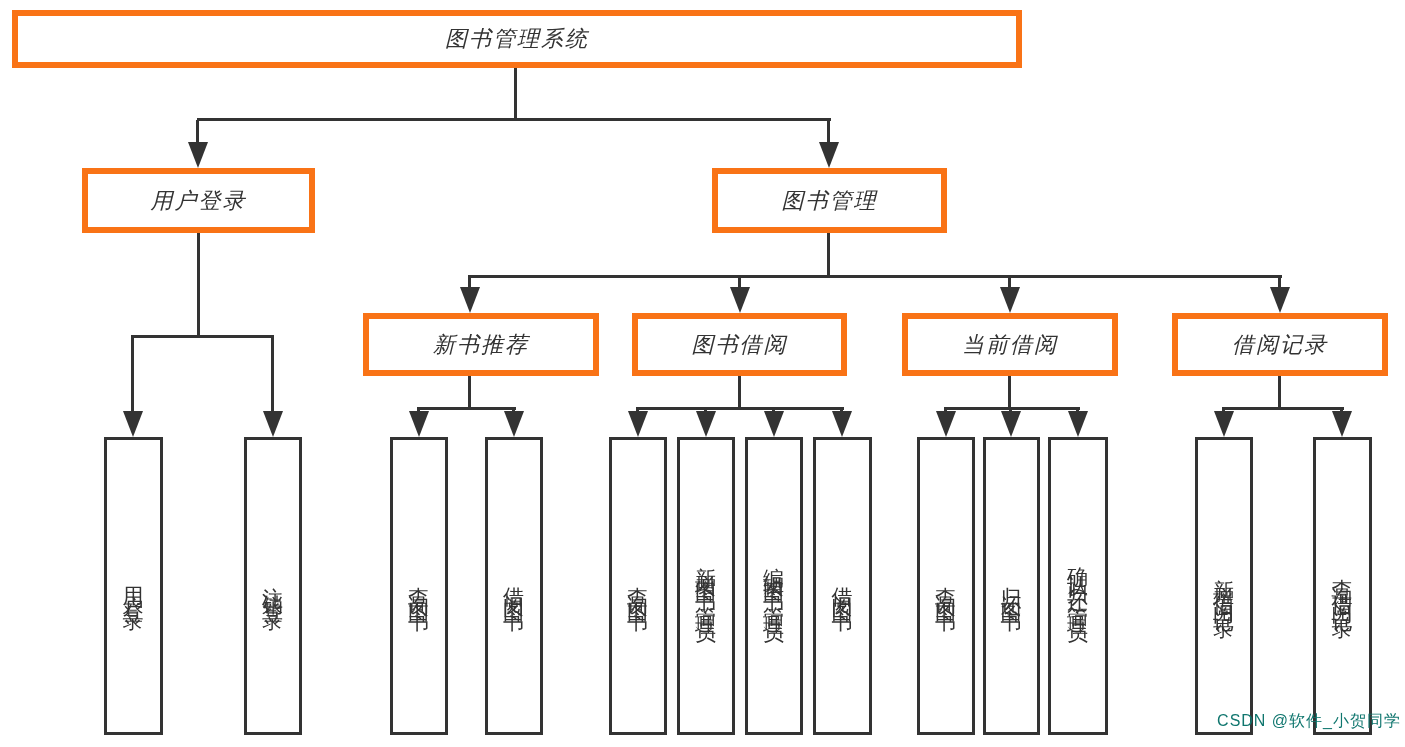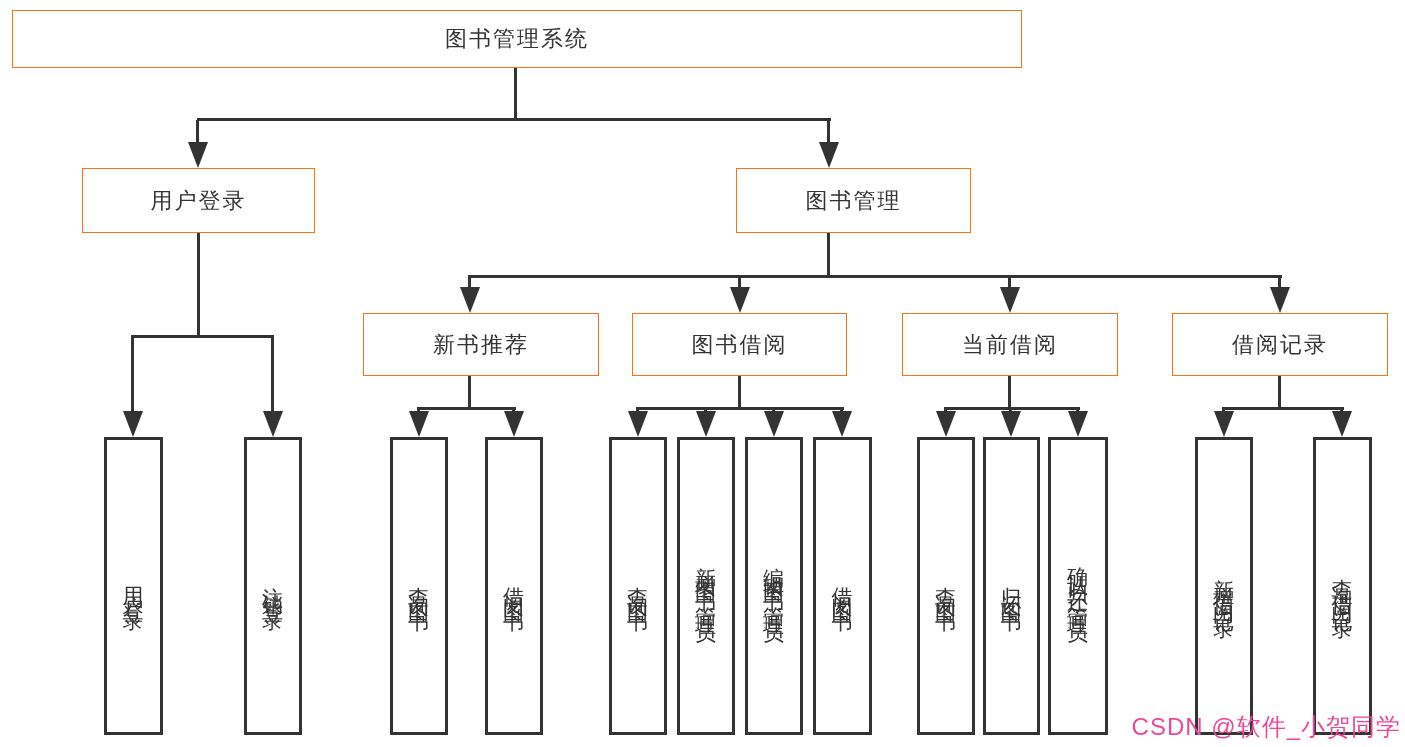--- a/index.html
+++ b/index.html
@@ -9,26 +9,27 @@
     height: 747px;
     background: #ffffff;
     overflow: hidden;
     font-family: "Liberation Sans", "DejaVu Sans", sans-serif;
     color: #333333;
   }
   
   .node {
     position: absolute;
     box-sizing: border-box;
-    border: 1px solid #f97316;
+    border: 6px solid #f97316;
     background: #ffffff;
     display: flex;
     align-items: center;
     justify-content: center;
     z-index: 2;
+    font-style: italic;
   }
   .node .lbl {
     font-size: 22px;
     letter-spacing: 2px;
     color: #333333;
     white-space: nowrap;
   }
   
   .vnode {
     position: absolute;
@@ -65,23 +66,23 @@
     height: 0;
     border-left: 10px solid transparent;
     border-right: 10px solid transparent;
     border-top: 26px solid #333333;
     z-index: 1;
   }
   .watermark {
     position: absolute;
     right: 4px;
     top: 711px;
-    font-size: 24px;
+    font-size: 16px;
     letter-spacing: 1px;
-    color: #ec4899;
+    color: #0f766e;
     z-index: 10;
     white-space: nowrap;
   }
 </style>
 </head>
 <body>
 
 <div class="canvas">
 
   <div class="vline" style="left:514px;top:68px;height:50px;"></div>
@@ -143,21 +144,21 @@
   <div class="vline" style="left:1340px;top:409px;height:6px;"></div>
   <div class="arrow" style="left:1332px;top:411px;"></div>
 
   <div class="node" style="left:12px;top:10px;width:1010px;height:58px;">
     <span class="lbl">图书管理系统</span>
   </div>
 
   <div class="node" style="left:82px;top:168px;width:233px;height:65px;">
     <span class="lbl">用户登录</span>
   </div>
-  <div class="node" style="left:712px;top:168px;width:235px;height:65px;margin-left:24px;">
+  <div class="node" style="left:712px;top:168px;width:235px;height:65px;">
     <span class="lbl">图书管理</span>
   </div>
 
   <div class="node" style="left:363px;top:313px;width:236px;height:63px;">
     <span class="lbl">新书推荐</span>
   </div>
   <div class="node" style="left:632px;top:313px;width:215px;height:63px;">
     <span class="lbl">图书借阅</span>
   </div>
   <div class="node" style="left:902px;top:313px;width:216px;height:63px;">

